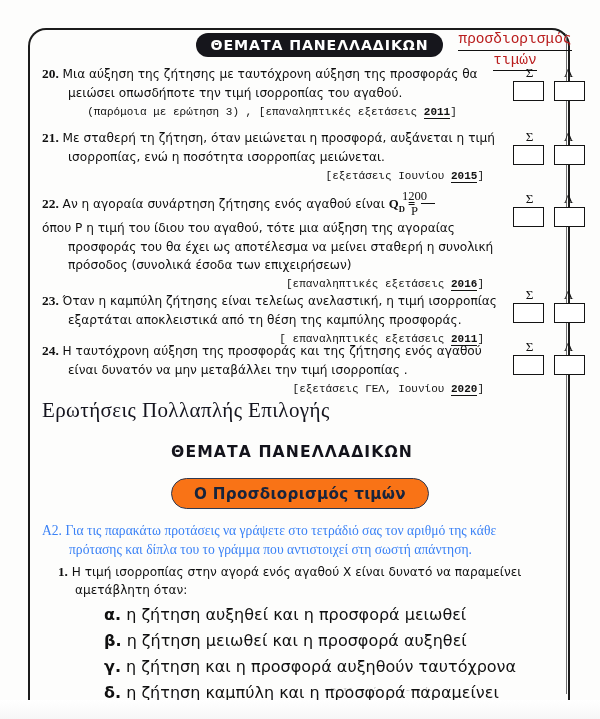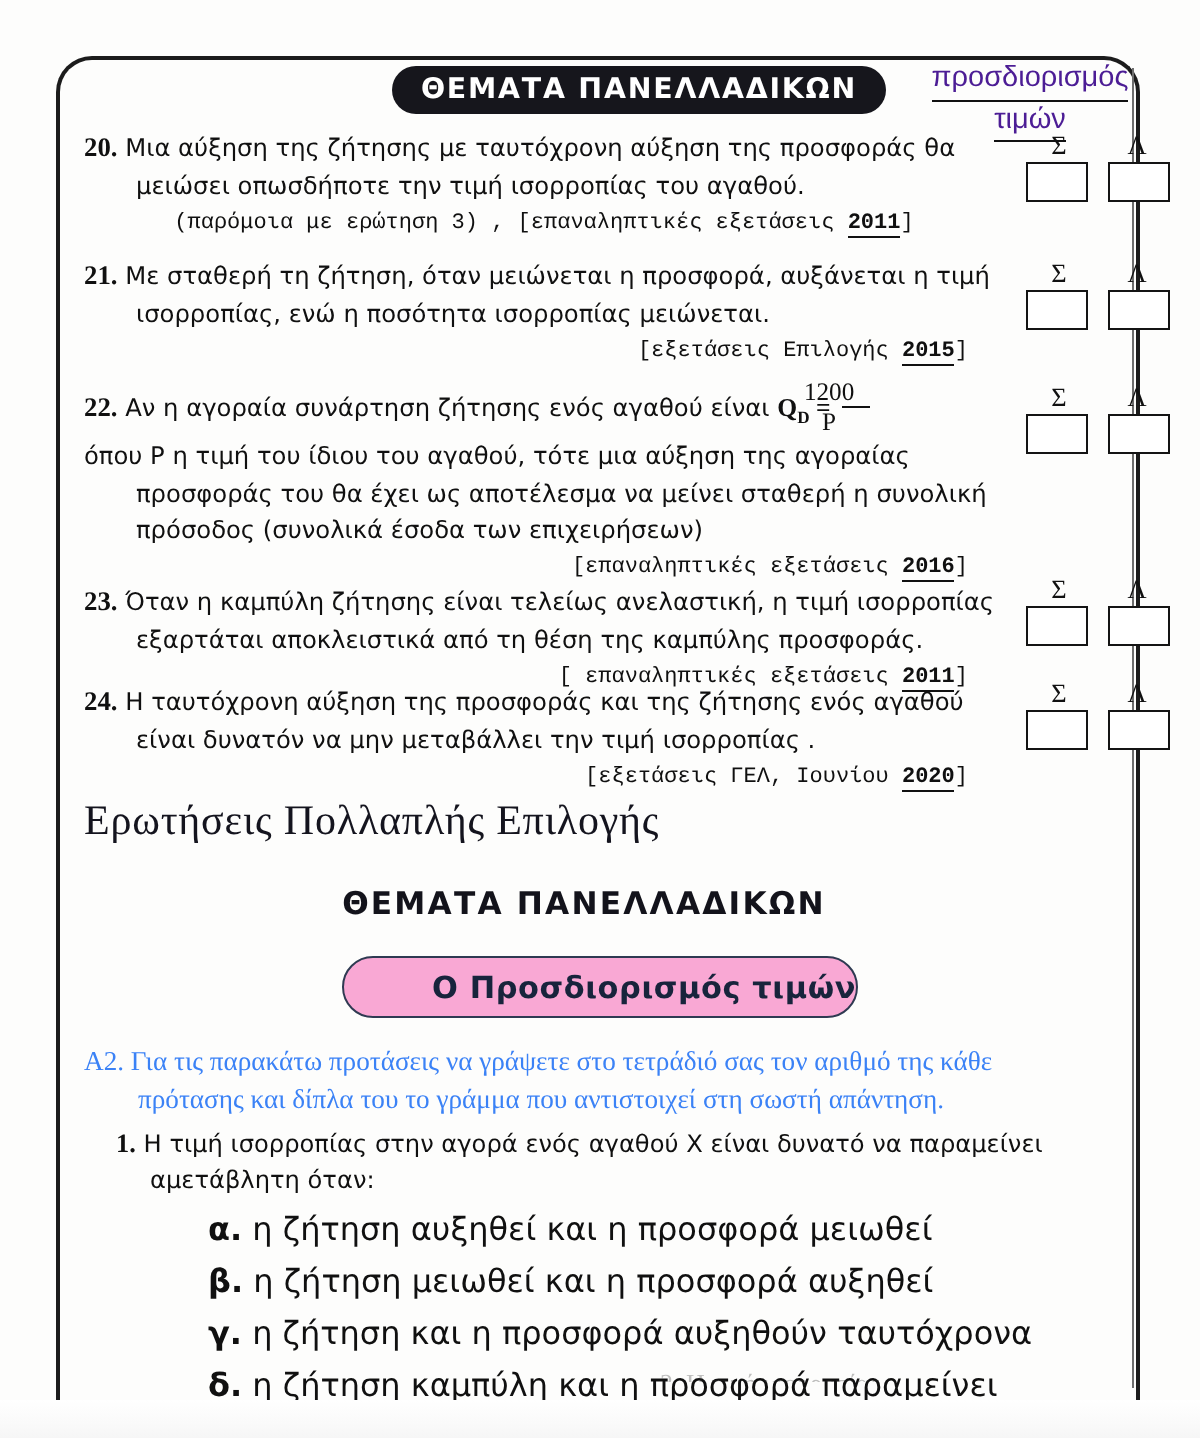--- a/index.html
+++ b/index.html
@@ -69,24 +69,24 @@
     white-space: nowrap;
   }
 
   
   #section-heading {
     position: absolute;
     left: 452px;
     top: 30px;
     width: 126px;
     text-align: center;
-    font-family: Liberation Sans, sans-serif;
+    font-family: Liberation Mono, monospace;
     font-size: 14.5px;
     line-height: 1.35;
-    color: #4c1d95;
+    color: #b91c1c;
   }
   #section-heading span {
     display: inline-block;
     border-bottom: 1.4px solid #111;
     padding-bottom: 0px;
   }
 
   
   .tf-question {
     position: absolute;
@@ -191,24 +191,24 @@
 
   
   #topic-pill {
     position: absolute;
     left: 171px;
     top: 478px;
     width: 258px;
     height: 31px;
     border: 1.6px solid #2f3a52;
     border-radius: 16px;
-    background: #f9a8d4;
+    background: #f97316;
     display: flex;
     align-items: center;
-    justify-content: flex-end;
+    justify-content: center;
     box-sizing: border-box;
   }
   #topic-pill .pill-text {
     font-family: "DejaVu Sans", sans-serif;
     font-size: 15.2px;
     font-weight: 700;
     color: #18243c;
     letter-spacing: 0.3px;
     white-space: nowrap;
   }
@@ -310,21 +310,21 @@
     <div class="sl-box"></div>
     <div class="sl-box"></div>
   </div>
 </div>
 
 <div class="tf-question" style="top:128px;">
   <span class="tf-body">
     <span class="qnum">21.</span>
     <span>Με σταθερή τη ζήτηση, όταν μειώνεται η προσφορά, αυξάνεται η τιμή ισορροπίας, ενώ η ποσότητα ισορροπίας μειώνεται.</span>
   </span>
-  <span class="tf-ref"><span>[εξετάσεις Επιλογής </span><span class="yr">2015</span><span>]</span></span>
+  <span class="tf-ref"><span>[εξετάσεις Ιουνίου </span><span class="yr">2015</span><span>]</span></span>
 </div>
 <div class="sl-group" style="left:513px; top:130px;">
   <div class="sl-labels">
     <span>Σ</span>
     <span>Λ</span>
   </div>
   <div class="sl-boxes">
     <div class="sl-box"></div>
     <div class="sl-box"></div>
   </div>

